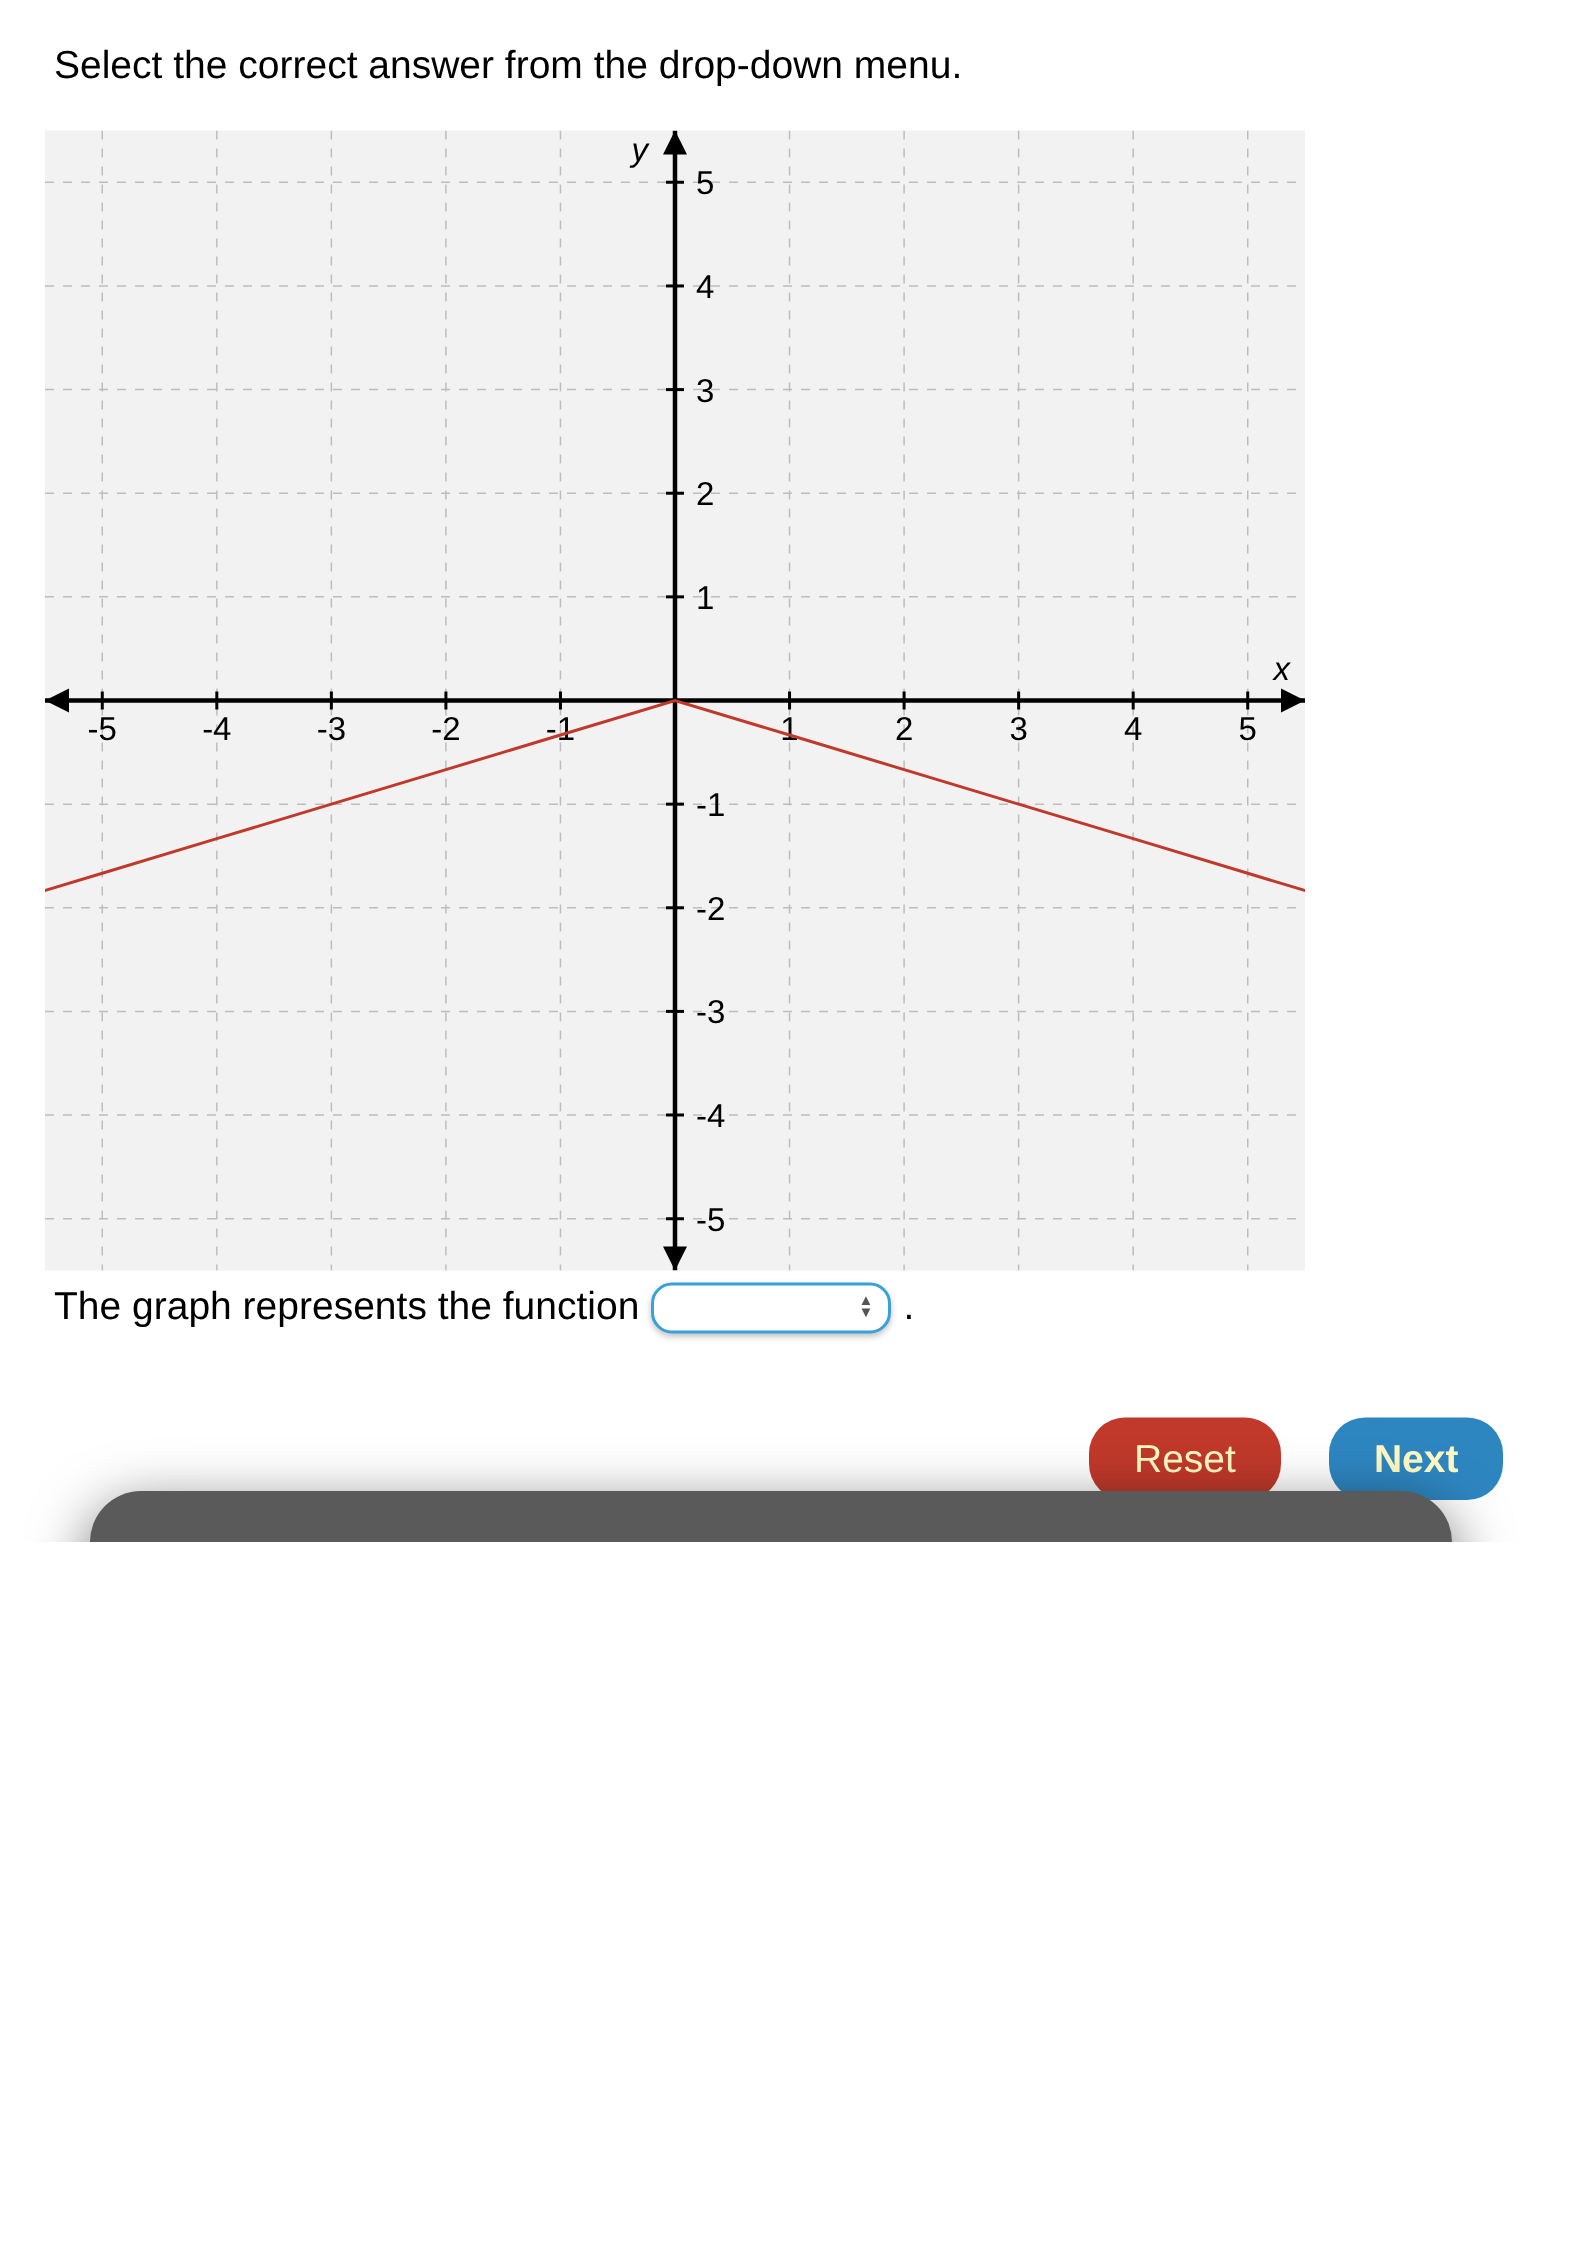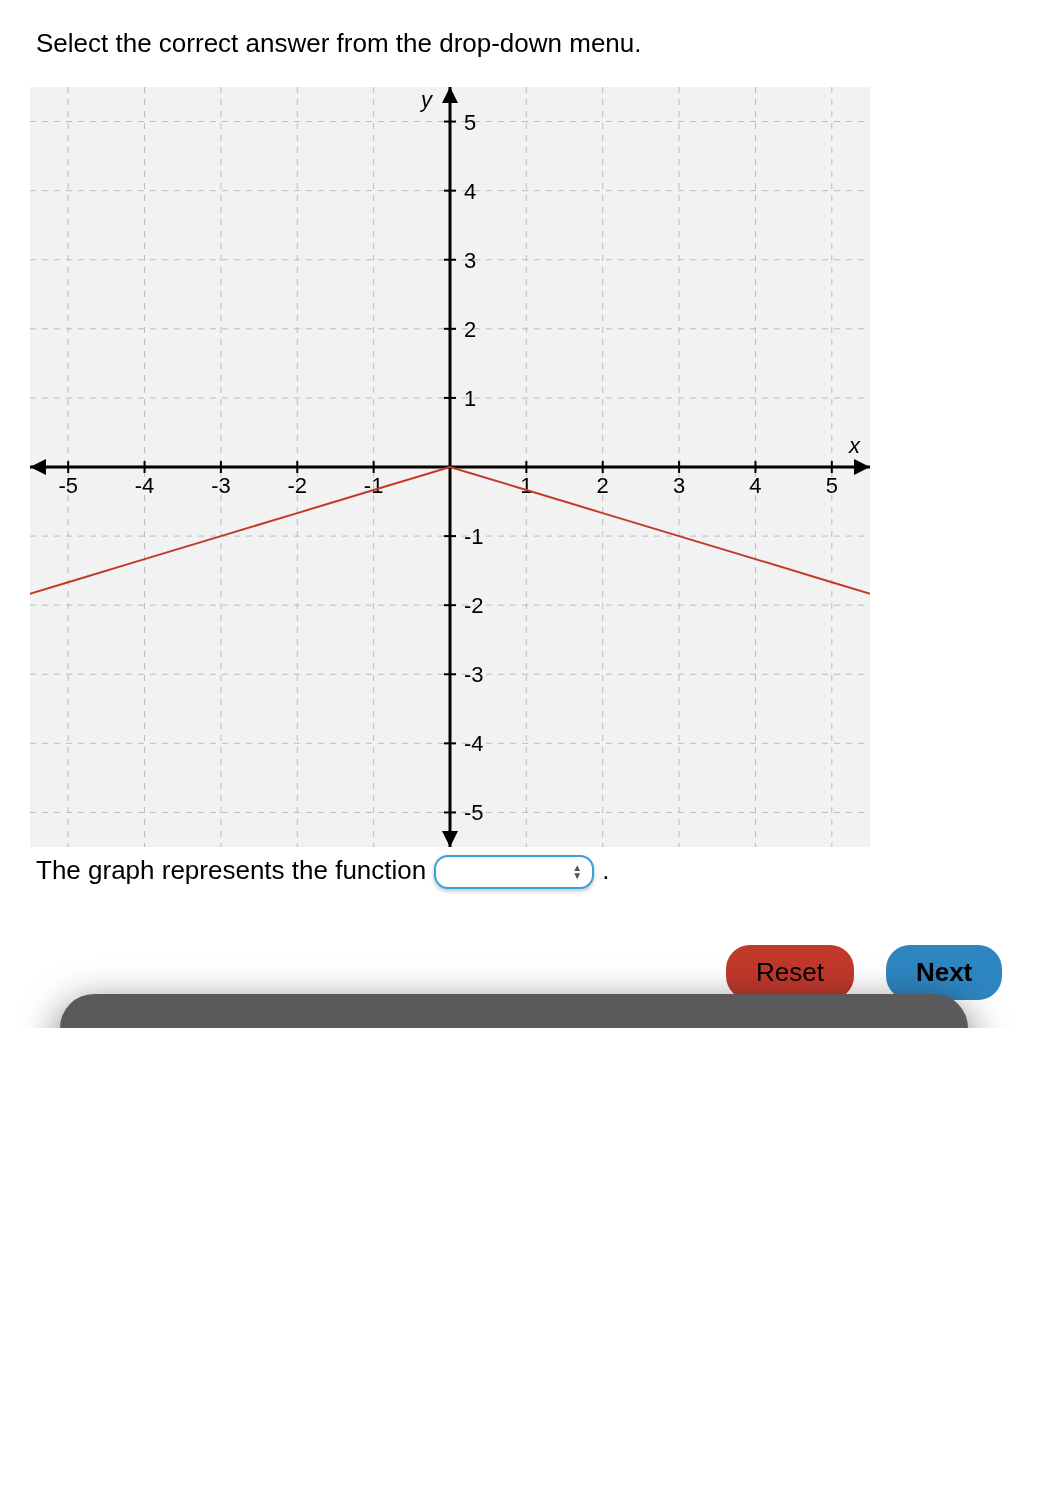--- a/index.html
+++ b/index.html
@@ -58,21 +58,21 @@
     display: flex;
     gap: 32px;
     margin-top: 56px;
     margin-left: 690px;
   }
   .btn {
     border: none;
     border-radius: 24px;
     padding: 12px 30px;
     font-size: 26px;
-    color: #000000;
+    color: #fef9c3;
     cursor: pointer;
   }
   .btn-reset { background: #c0392b; }
   .btn-next  { background: #2e86c1; font-weight: bold; }
 
   .picker {
     position: absolute;
     left: 60px;
     top: 994px;
     width: 908px;

